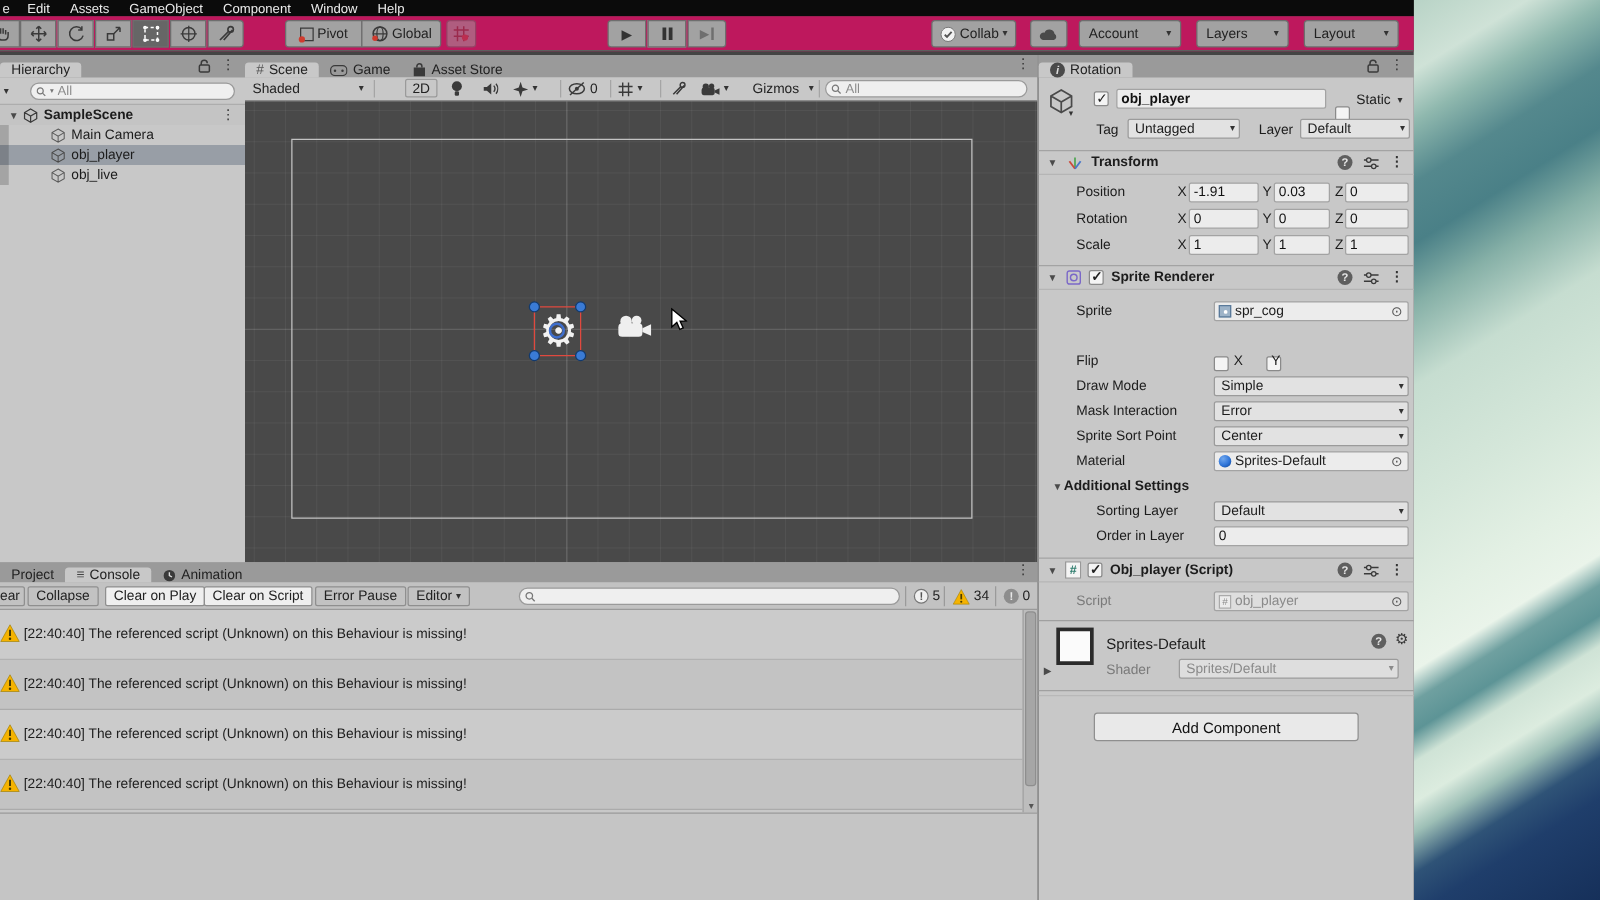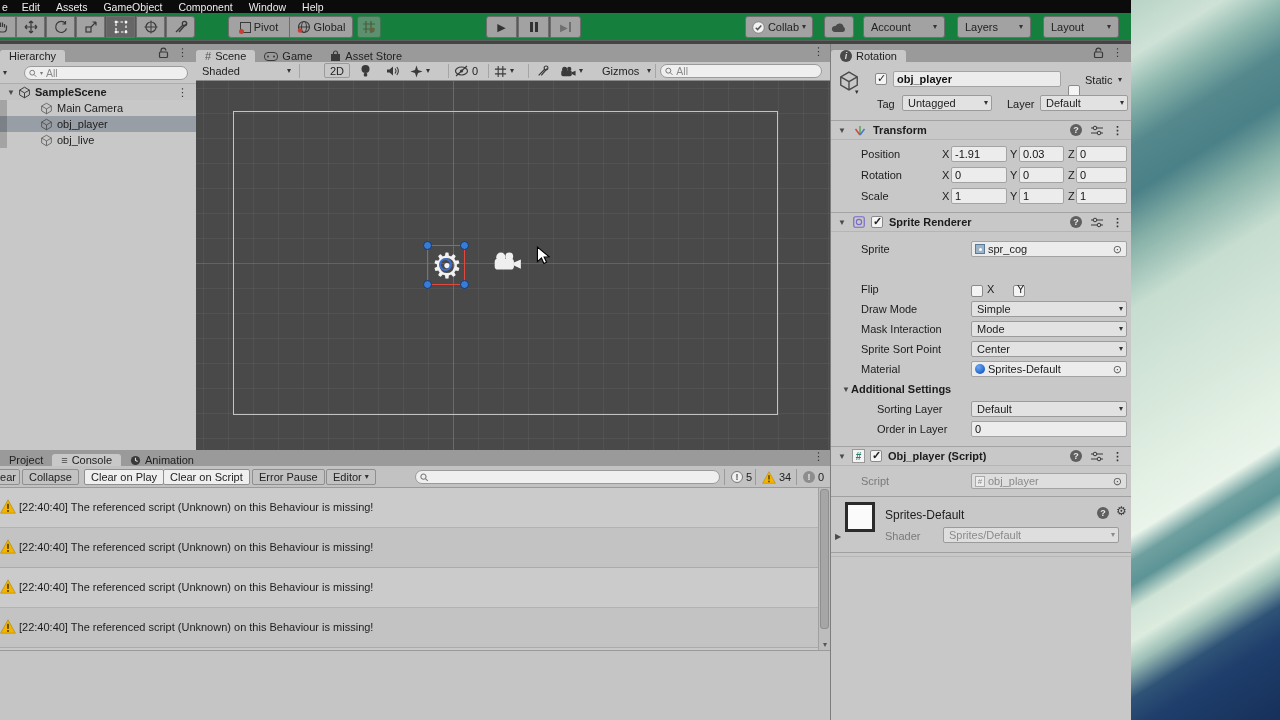--- a/index.html
+++ b/index.html
@@ -12,21 +12,21 @@
     background:linear-gradient(148deg,
       #b8d3c6 0%,#cfe2d7 7%,#8fb8ae 12%,#54888d 18%,#4a8087 24%,
       #86b0a7 30%,#c6ddd0 38%,#d5e7da 50%,#e3f0e4 60%,#eaf4ea 66%,
       #6fa0a0 69%,#5d9496 72%,#cfe3d6 75%,#dcecdf 79%,#9dbfb6 82%,
       #2f5377 86%,#1f3e6b 90%,#16305a 100%);}
   
   .menubar{left:0;top:0;width:1131px;height:13px;background:#0b0b0b;display:flex;align-items:center;color:#ededed;font-size:10.5px}
   .menubar span{padding:0 8px;white-space:nowrap}
   .menubar span:first-child{padding:0 6px 0 2px}
   
-  .main-toolbar{left:0;top:13px;width:1131px;height:28px;background:#15803d;border-bottom:1px solid #5e5e5e}
+  .main-toolbar{left:0;top:13px;width:1131px;height:28px;background:#be185d;border-bottom:1px solid #5e5e5e}
   .tbtn{position:absolute;top:3px;height:22px;background:#a2a2a2;border:1px solid #6e6e6e;display:flex;align-items:center;justify-content:center;font-size:11px;color:#222;gap:3px}
   .tbtn.sel{background:#666;color:#fff}
   .tbtn.dis{opacity:.5}
   .grp{border-radius:0}
   .rl{border-radius:3px 0 0 3px}.rr{border-radius:0 3px 3px 0}.ra{border-radius:3px}
   .arrow{font-size:8px;color:#333;line-height:1}
   .tbtn.sel svg *{stroke:#fff}
   
   .panel{position:absolute;background:#c8c8c8;font-size:11px;color:#1c1c1c}
   .tabbar{position:absolute;left:0;top:0;width:100%;height:18px;background:#9a9a9a;display:flex;align-items:flex-end}
@@ -647,21 +647,21 @@
     <div class="irow" style="top:256px">
       <span class="ilabel">Draw Mode</span>
       <div class="dd" style="left:140px;width:156px">
         <span>Simple</span>
         <span class="arrow">▾</span>
       </div>
     </div>
     <div class="irow" style="top:276px">
       <span class="ilabel">Mask Interaction</span>
       <div class="dd" style="left:140px;width:156px">
-        <span>Mode</span>
+        <span>Error</span>
         <span class="arrow">▾</span>
       </div>
     </div>
     <div class="irow" style="top:296px">
       <span class="ilabel">Sprite Sort Point</span>
       <div class="dd" style="left:140px;width:156px">
         <span>Center</span>
         <span class="arrow">▾</span>
       </div>
     </div>
@@ -722,15 +722,18 @@
     <span class="abs" style="left:285px;top:460px;font-size:12px;color:#3a3a3a">⚙</span>
     <span class="abs fold" style="left:2px;top:488px">▶</span>
     <span class="abs" style="left:54px;top:486px;color:#7a7a7a">Shader</span>
     <div class="dd dim" style="left:112px;top:483px;width:176px">
       <span>Sprites/Default</span>
       <span class="arrow">▾</span>
     </div>
     <div class="sep" style="top:508px"></div>
     <div class="sep" style="top:512px;background:#b8b8b8"></div>
 
+    <div class="addbtn">
+      <span>Add Component</span>
+    </div>
   </div>
 
 </div>
 
 </body></html>

